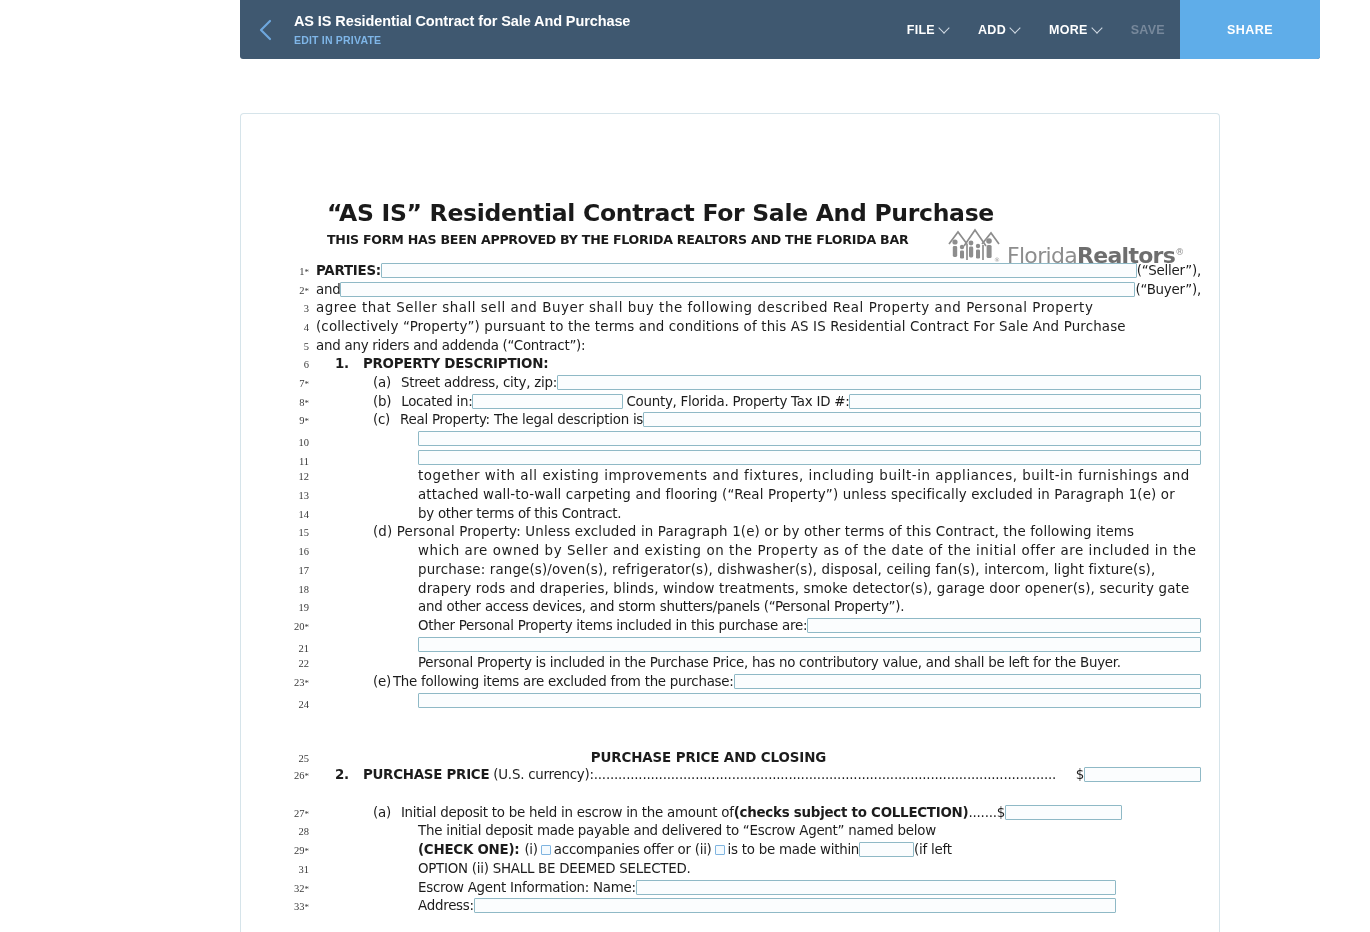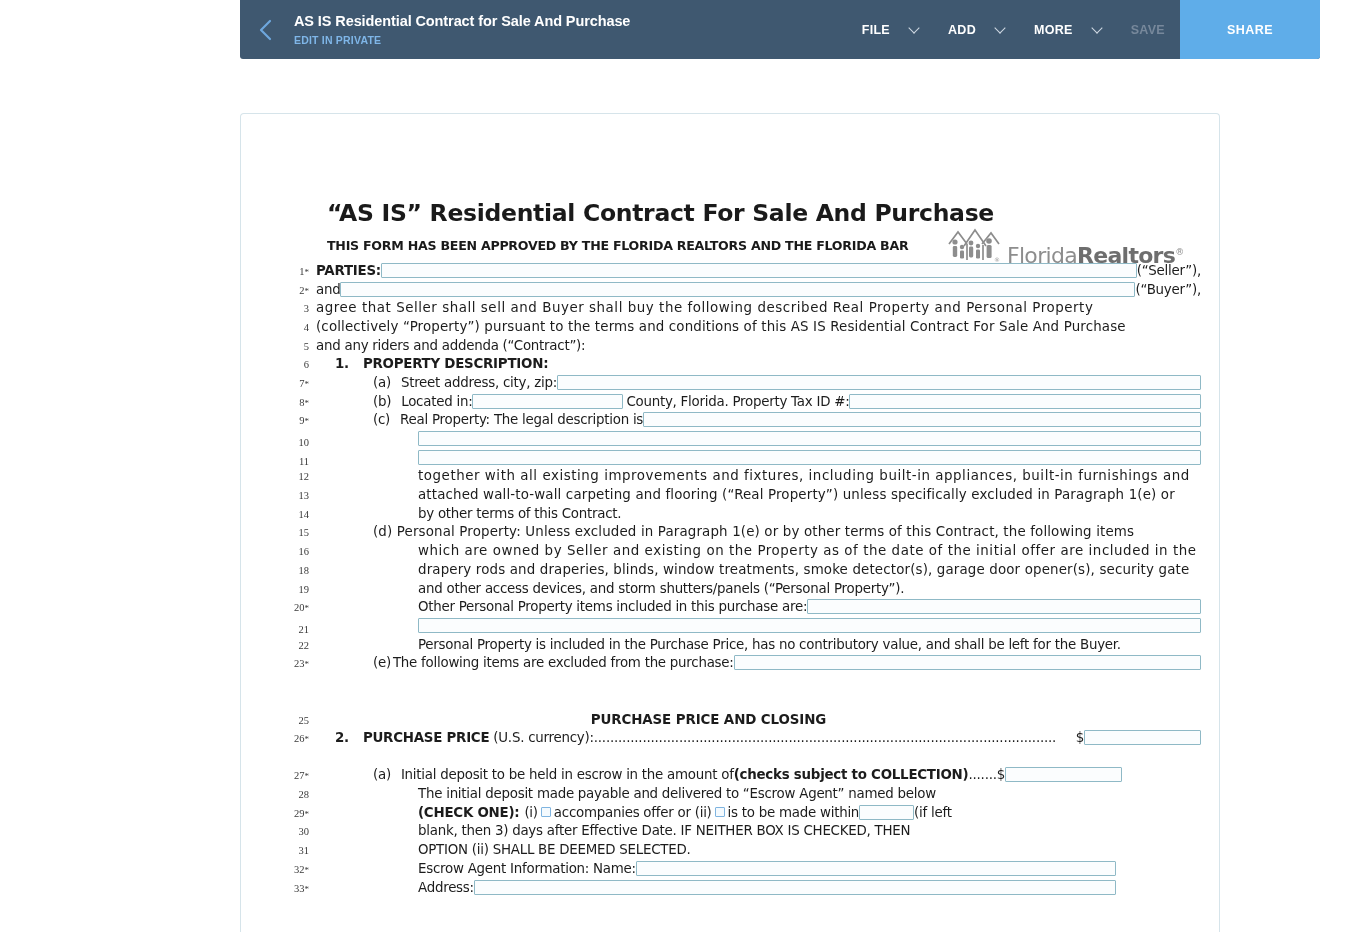--- a/index.html
+++ b/index.html
@@ -57,21 +57,21 @@
     height: 100%;
   }
   .menuitem {
     color: #ffffff;
     font-size: 12.5px;
     font-weight: bold;
     letter-spacing: 0.3px;
     padding: 0 15px;
     display: flex;
     align-items: center;
-    gap: 20px;
+    gap: 5px;
     height: 100%;
     cursor: pointer;
     white-space: nowrap;
   }
   .menuitem.disabled { color: #77889b; cursor: default; }
   .caret {
     display: inline-block;
     width: 8px; height: 8px;
     border-right: 1.6px solid #cfd9e3;
     border-bottom: 1.6px solid #cfd9e3;
@@ -120,21 +120,21 @@
     letter-spacing: -0.3px;
     line-height: 26px;
     white-space: nowrap;
   }
   #h2 {
     font-family: "DejaVu Sans", sans-serif;
     font-size: 12.6px;
     font-weight: bold;
     color: #1a1a1a;
     letter-spacing: -0.25px;
-    margin-top: 12px;
+    margin-top: 6px;
     white-space: nowrap;
   }
 
   
   #logo {
     position: absolute;
     left: 705px; top: 108px;
     display: flex;
     align-items: flex-end;
     gap: 5px;
@@ -396,20 +396,24 @@
     <div class="row">
       <div class="lineno">15</div>
       <div class="content indent-a just2">(d)  Personal Property: Unless excluded in Paragraph 1(e) or by other terms of this Contract, the following items</div>
     </div>
 
     <div class="row">
       <div class="lineno">16</div>
       <div class="content indent-b just">which are owned by Seller and existing on the Property as of the date of the initial offer are included in the</div>
     </div>
 
+    <div class="row">
+      <div class="lineno">17</div>
+      <div class="content indent-b just2">purchase: range(s)/oven(s), refrigerator(s), dishwasher(s), disposal, ceiling fan(s), intercom, light fixture(s),</div>
+    </div>
 
     <div class="row">
       <div class="lineno">18</div>
       <div class="content indent-b just2">drapery rods and draperies, blinds, window treatments, smoke detector(s), garage door opener(s), security gate</div>
     </div>
 
     <div class="row">
       <div class="lineno">19</div>
       <div class="content indent-b">and other access devices, and storm shutters/panels (“Personal Property”).</div>
     </div>
@@ -436,20 +440,26 @@
 
     <div class="row">
       <div class="lineno">23<span class="star">*</span></div>
       <div class="content indent-a">
         <span>(e)</span>
         <span style="padding-left:2px">The following items are excluded from the purchase:</span>
         <span class="fld grow"></span>
       </div>
     </div>
 
+    <div class="row">
+      <div class="lineno">24</div>
+      <div class="content indent-b">
+        <span class="fld grow"></span>
+      </div>
+    </div>
 
     <div class="row">
       <div class="lineno"></div>
       <div class="content"></div>
     </div>
 
     <div class="row">
       <div class="lineno">25</div>
       <div class="content center">
         <span class="hdr-center" style="padding-right:120px">PURCHASE PRICE AND CLOSING</span>
@@ -503,24 +513,20 @@
         <span class="cbx"></span>
         <span>accompanies offer or</span>
         <span style="padding-left:4px">(ii)</span>
         <span class="cbx"></span>
         <span>is to be made within</span>
         <span class="fld" style="width:55px"></span>
         <span>(if left</span>
       </div>
     </div>
 
-    <div class="row">
-      <div class="lineno">30</div>
-      <div class="content indent-b">blank, then 3) days after Effective Date. IF NEITHER BOX IS CHECKED, THEN</div>
-    </div>
 
     <div class="row">
       <div class="lineno">31</div>
       <div class="content indent-b">OPTION (ii) SHALL BE DEEMED SELECTED.</div>
     </div>
 
     <div class="row">
       <div class="lineno">32<span class="star">*</span></div>
       <div class="content indent-b" style="padding-right:105px">
         <span>Escrow Agent Information: Name:</span>

